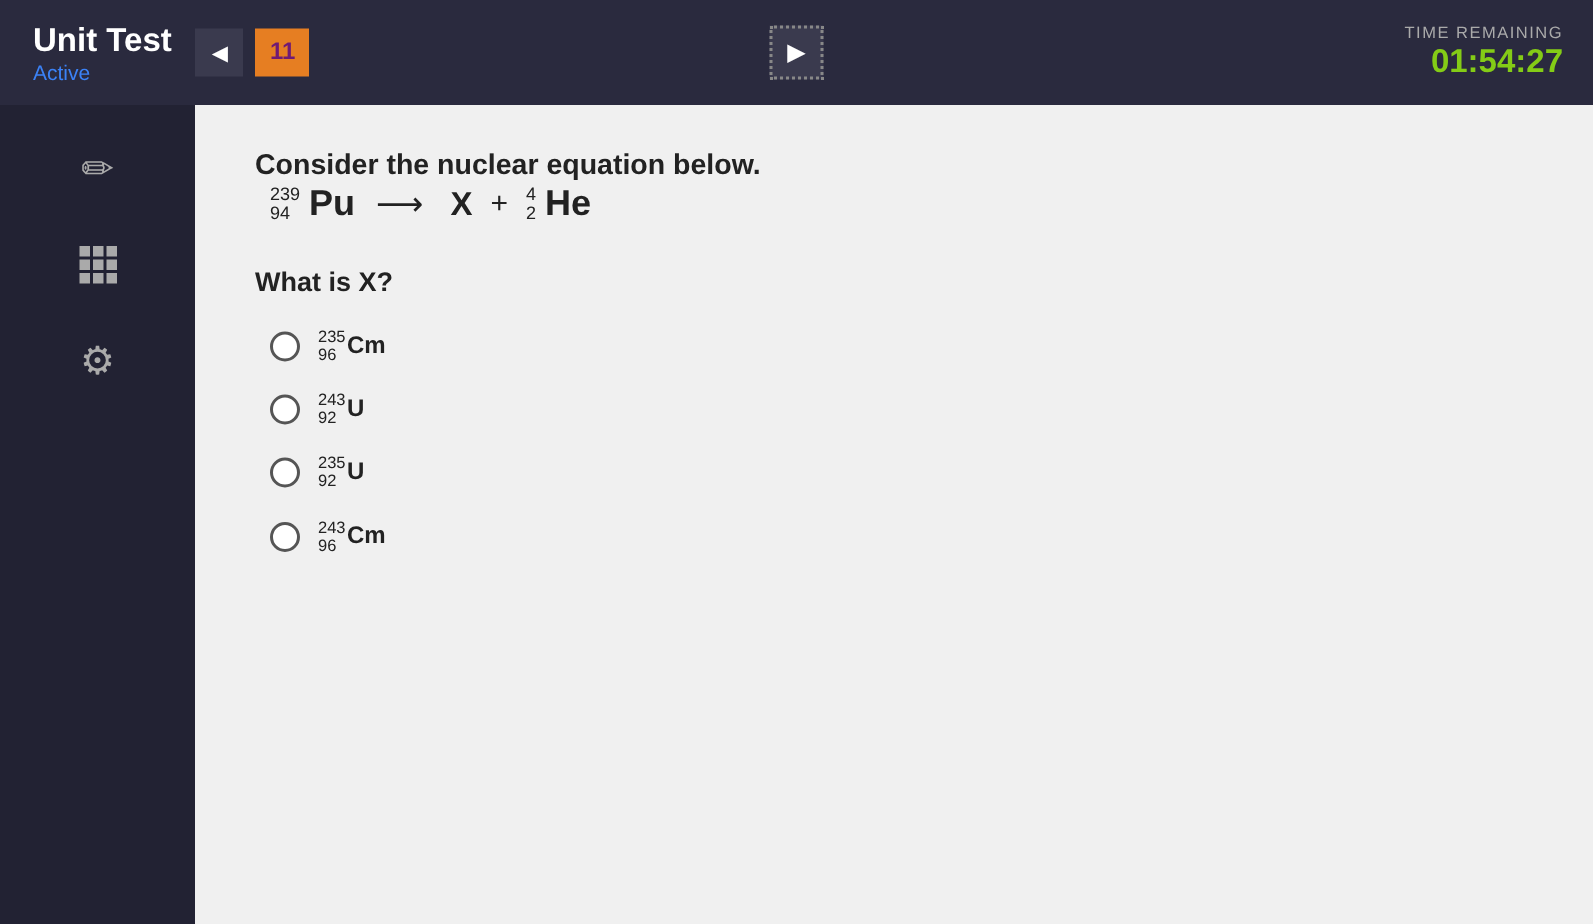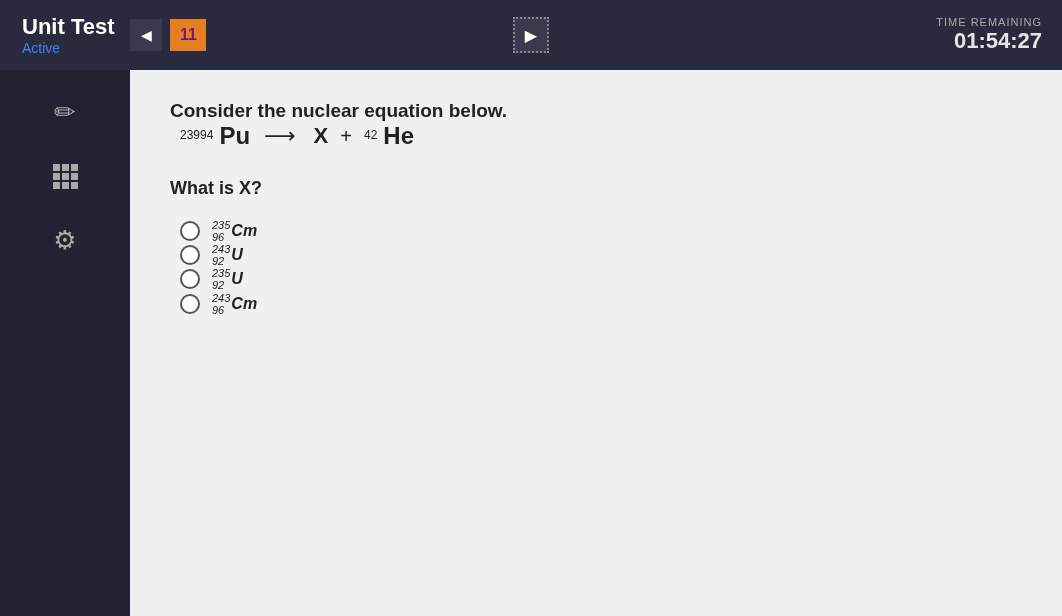--- a/index.html
+++ b/index.html
@@ -101,21 +101,21 @@
     }
 
     .timer-label {
       color: #aaaaaa;
       font-size: 11px;
       text-transform: uppercase;
       letter-spacing: 1px;
     }
 
     .timer-value {
-      color: #e5e5e5;
+      color: #84cc16;
       font-size: 22px;
       font-weight: bold;
     }
 
     .sidebar {
       position: absolute;
       left: 0;
       top: 70px;
       width: 130px;
       height: 546px;
@@ -171,21 +171,21 @@
     }
 
     .nuclide-symbol {
       font-size: 24px;
       font-weight: bold;
       margin-left: 4px;
     }
 
     .nuclide-numbers {
       display: flex;
-      flex-direction: row;
+      flex-direction: column;
       font-size: 12px;
       line-height: 1.1;
       margin-right: 2px;
       align-self: center;
     }
 
     .nuclide-mass {
       font-size: 12px;
     }
 
@@ -201,22 +201,22 @@
     .what-is-x {
       font-size: 18px;
       font-weight: bold;
       color: #222;
       margin-bottom: 20px;
     }
 
     .answer-options {
       display: flex;
       flex-direction: column;
+      gap: 18px;
       margin-left: 10px;
-      font-style: italic;
     }
 
     .answer-option {
       display: flex;
       align-items: center;
       gap: 12px;
       cursor: pointer;
     }
 
     .radio-circle {

